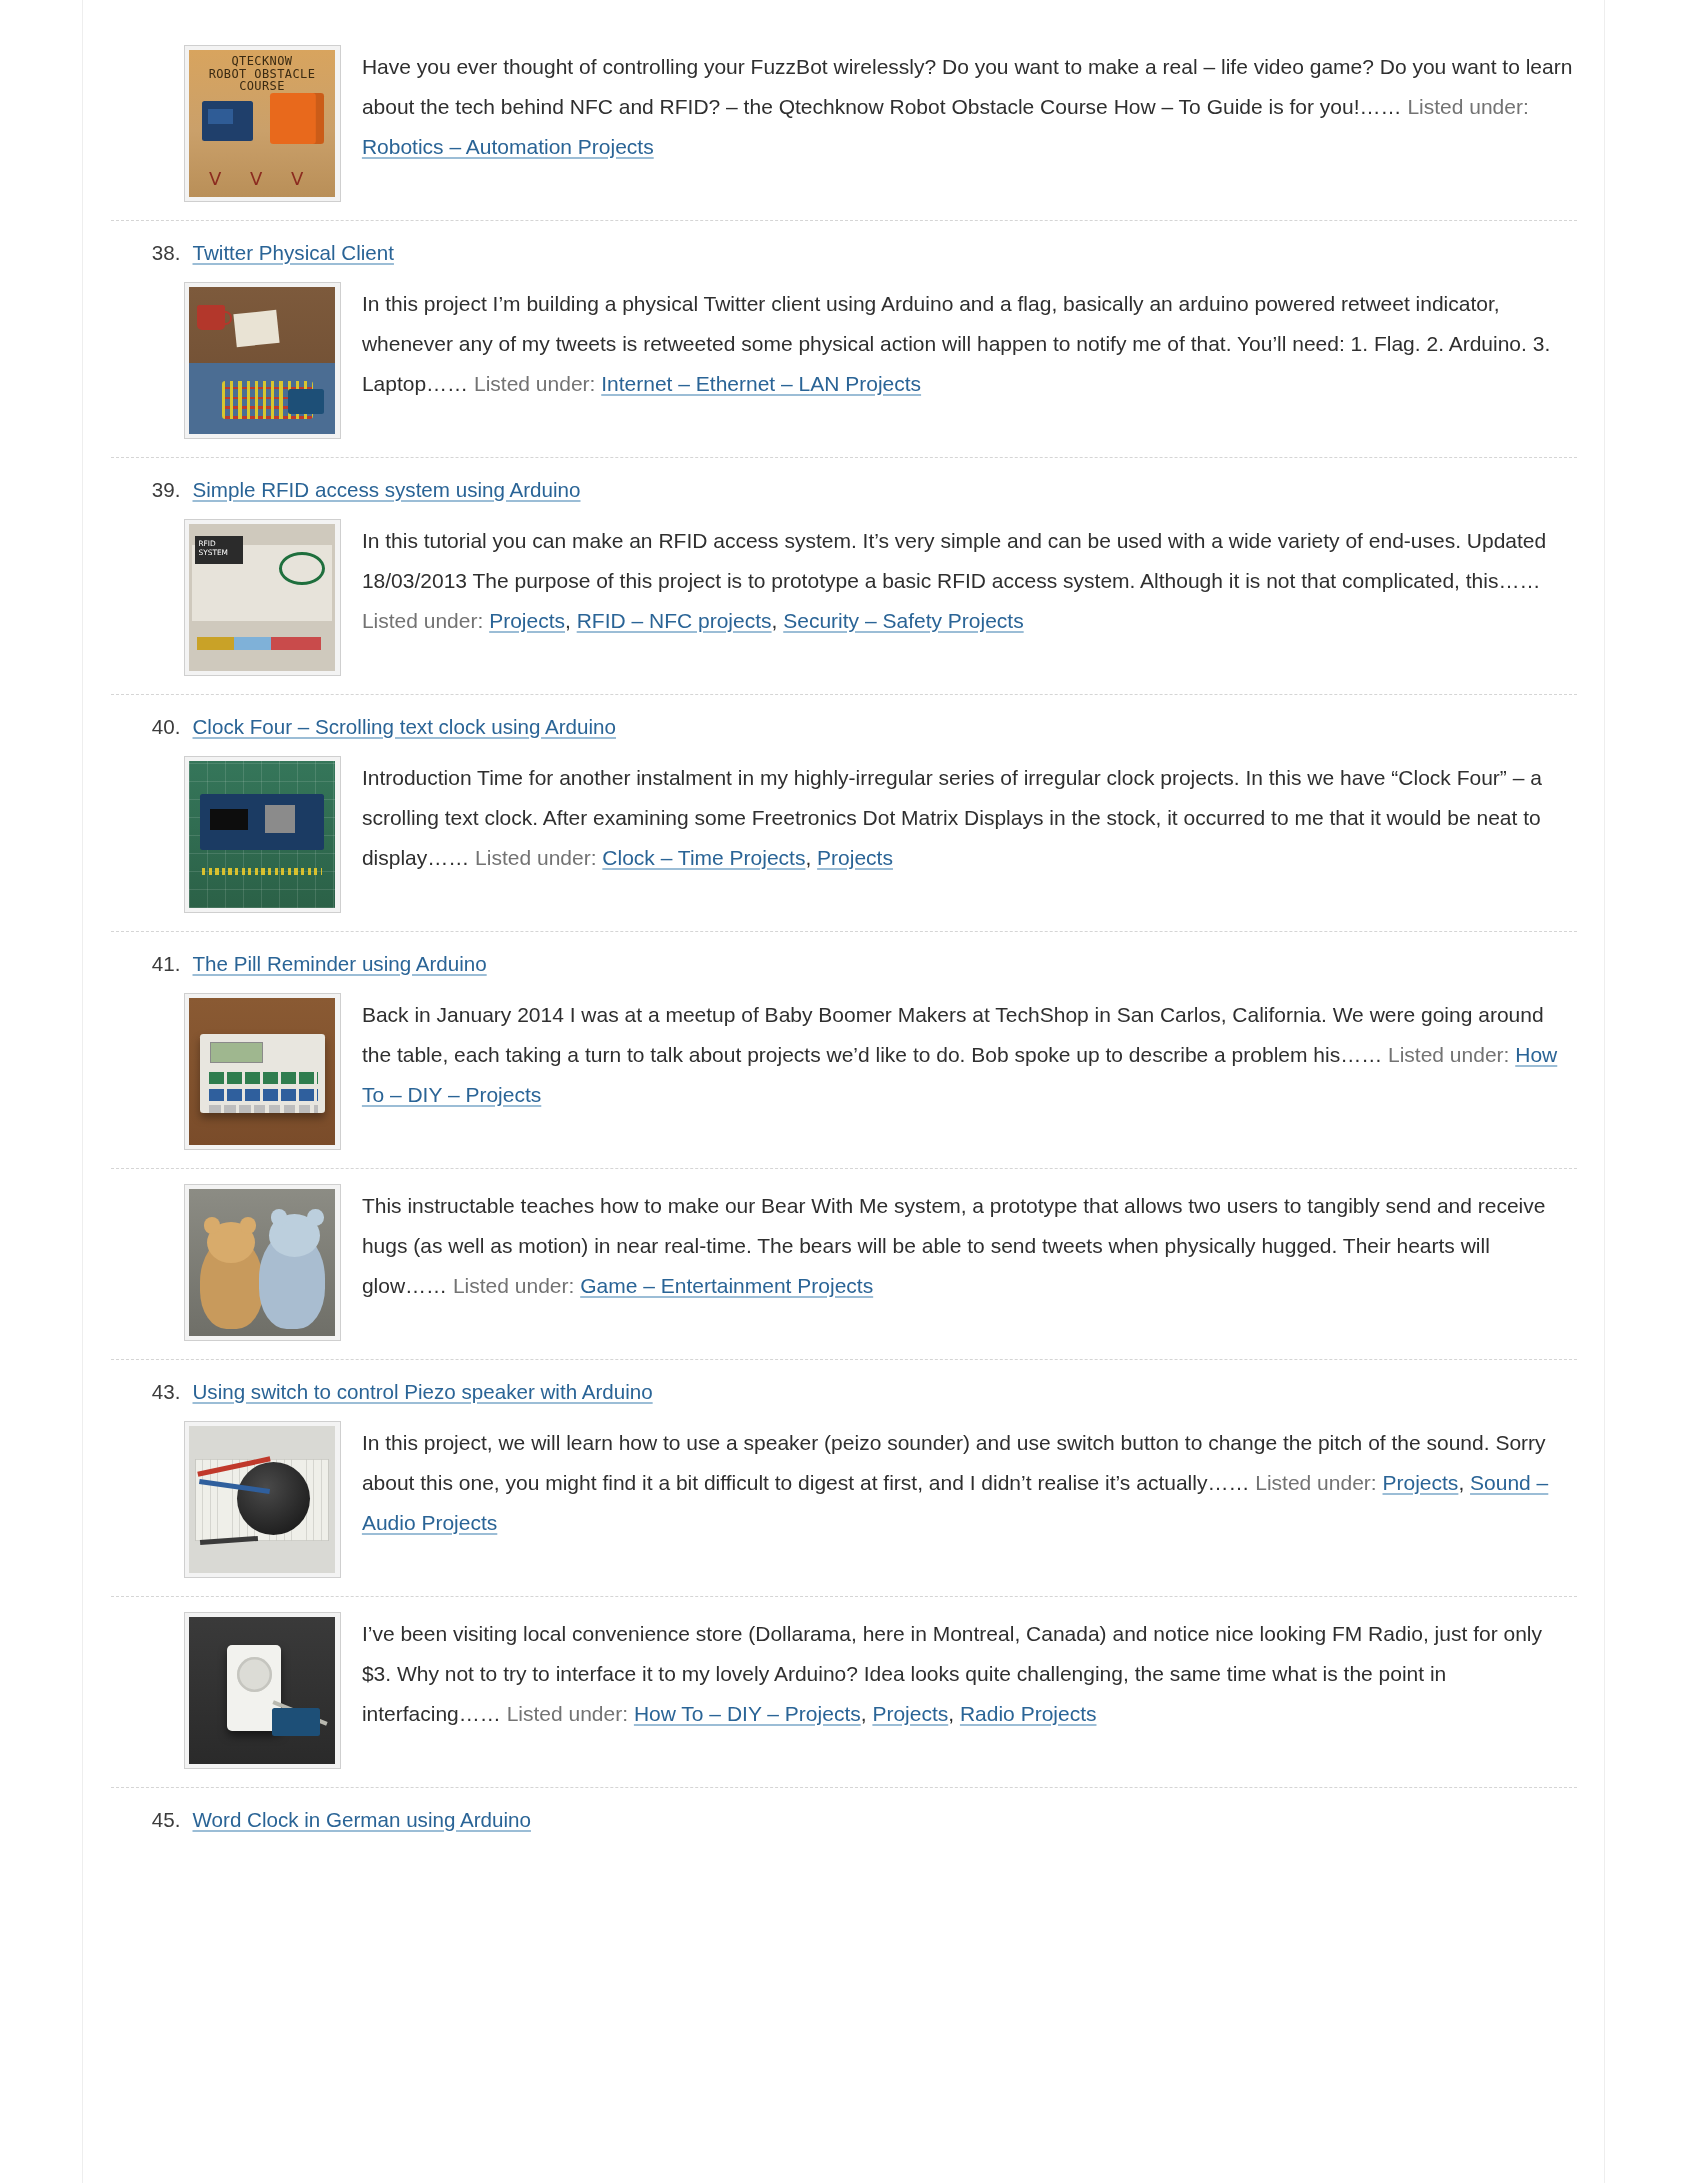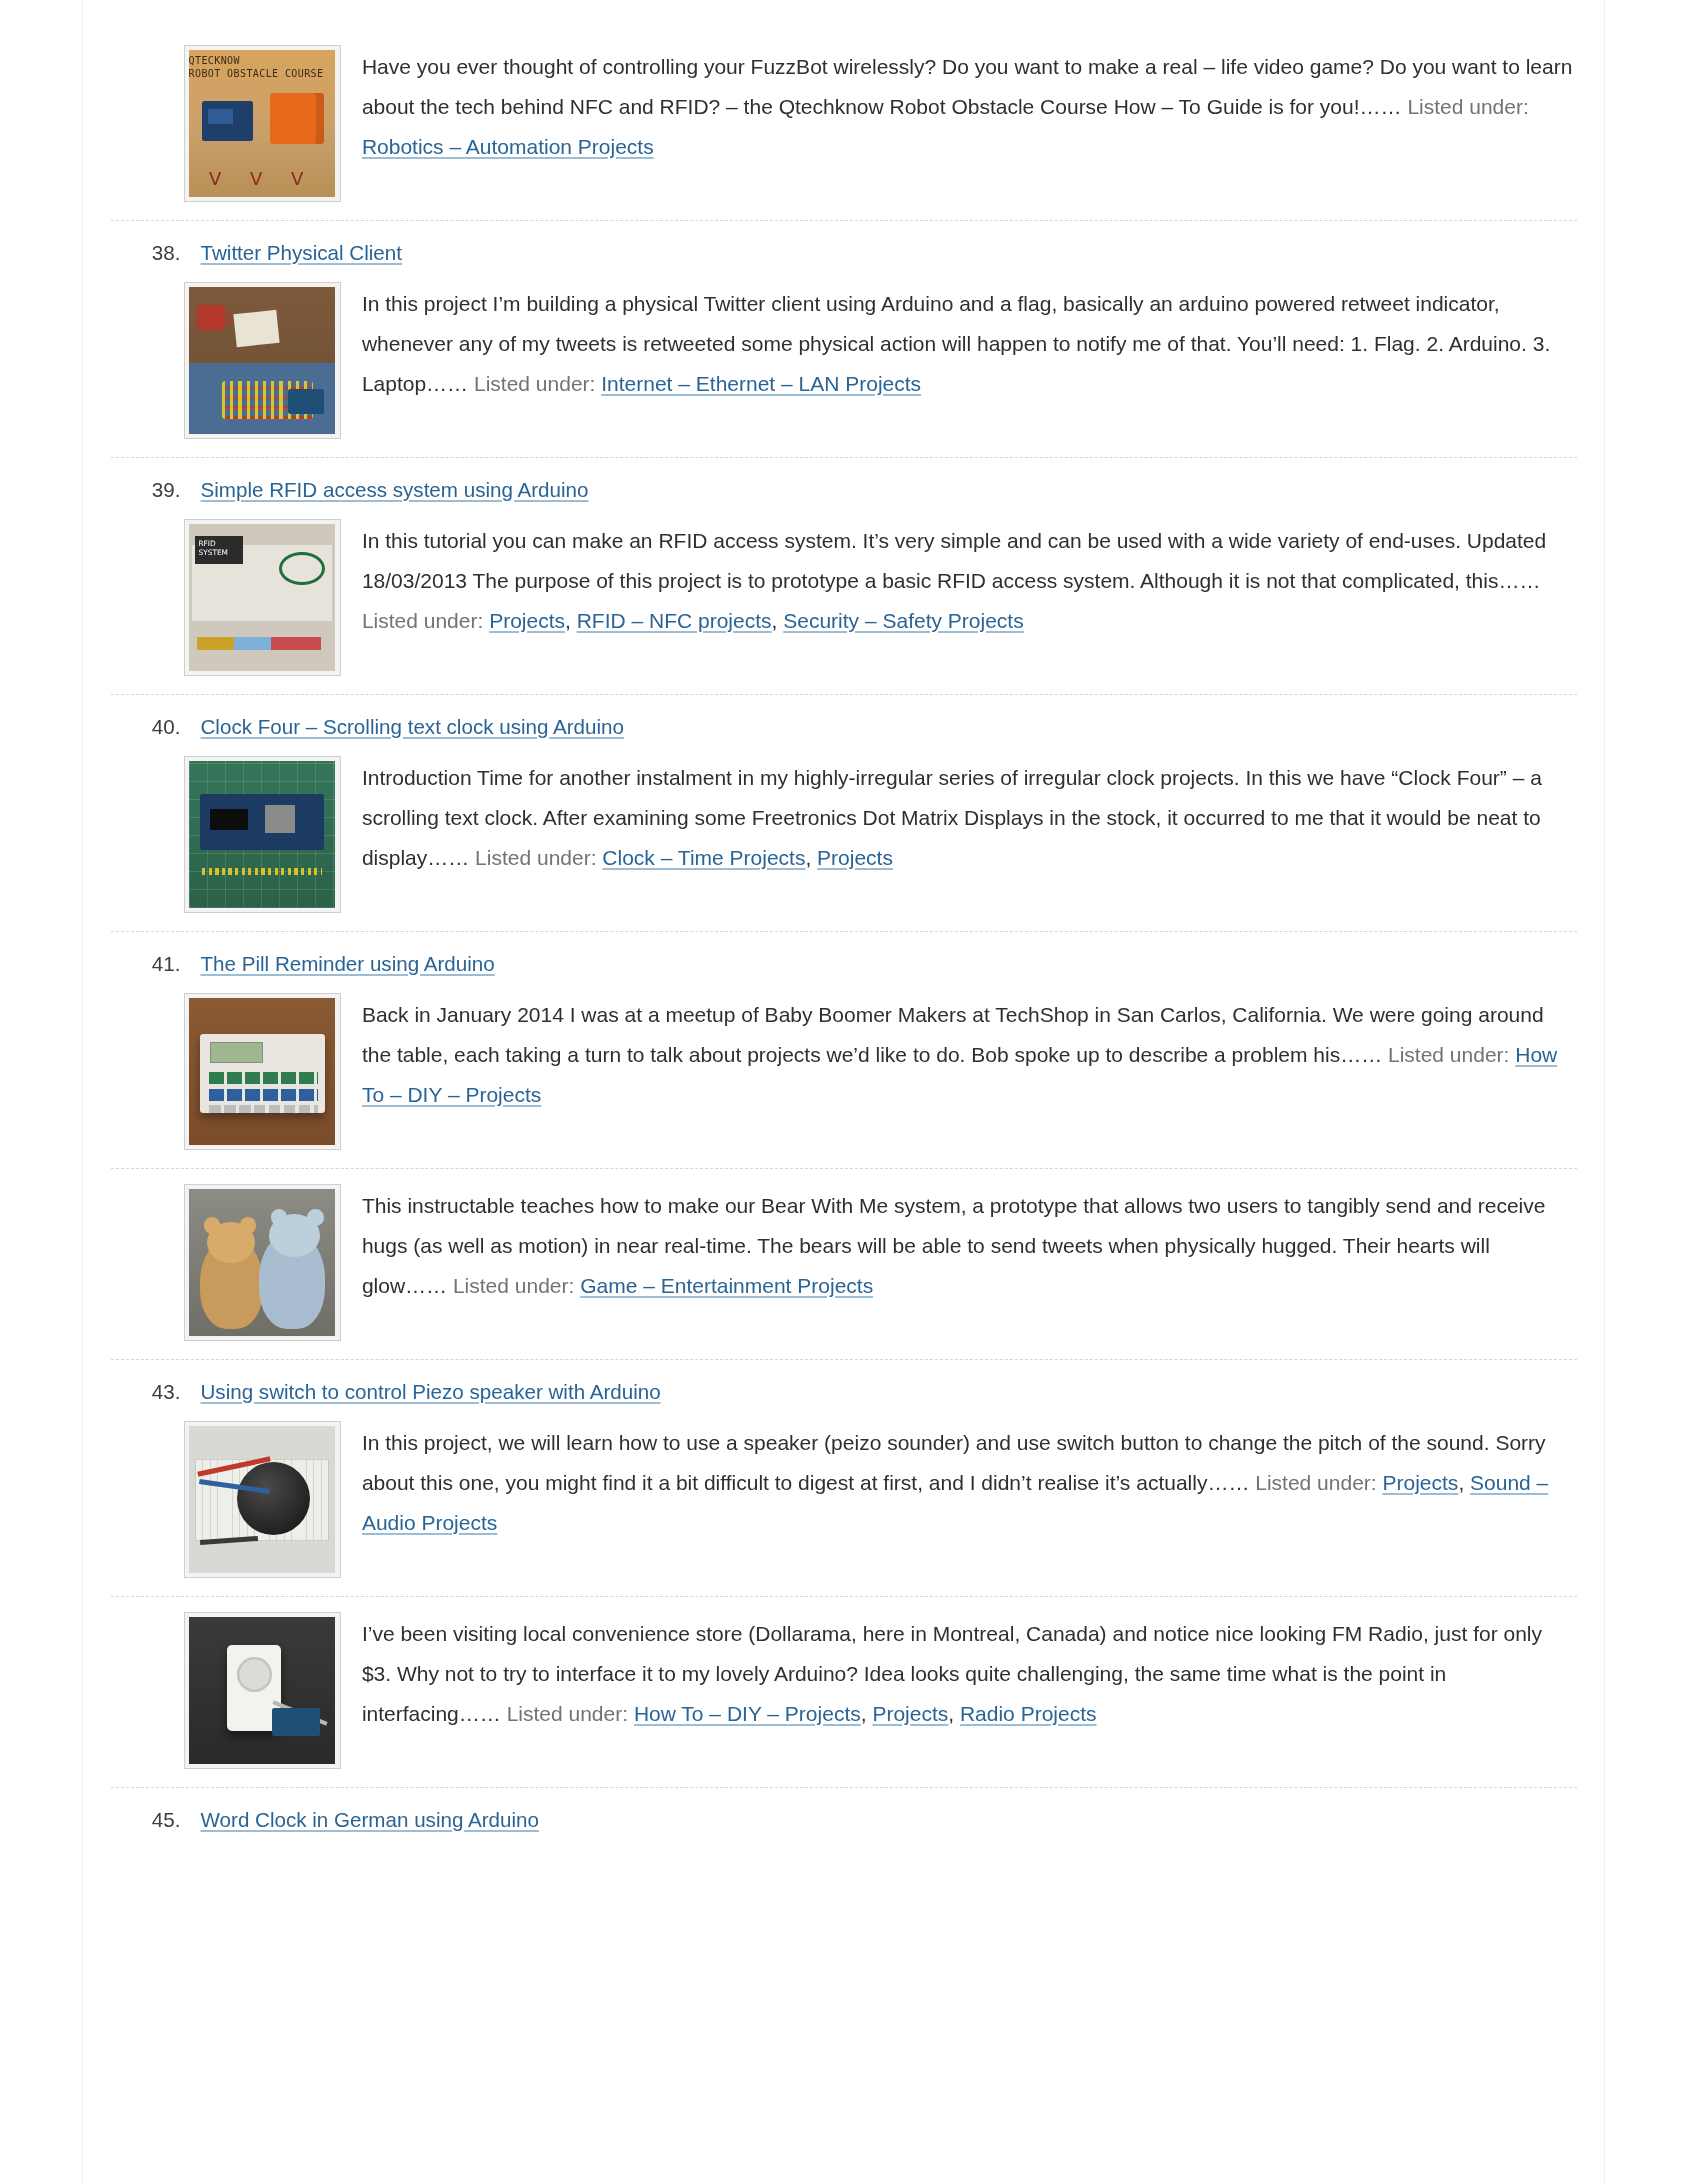--- a/index.html
+++ b/index.html
@@ -36,21 +36,21 @@
     width: 1466px;
     padding: 45px 0 49px 0;
   }
 
   
   .entry { position: relative; }
 
   .entry-head {
     display: flex;
     align-items: center;
-    gap: 20px;
+    gap: 12px;
     padding: 0 0 0 26px;
     font-size: 20.6px;
     line-height: 28px;
     color: #3c3c3c;
   }
   .entry-num {
     width: 44px;
     text-align: right;
     flex: 0 0 44px;
     color: #3c3c3c;
@@ -115,21 +115,21 @@
   
   .entry.continuation .entry-body { padding-top: 0; }
 
   
   .art { position: absolute; inset: 0; }
 
   
   .art-qtech { background: linear-gradient(#d8a45e, #caa06a 55%, #b98f58); }
   .art-qtech .cap {
     position: absolute; top: 5px; left: 0; right: 0;
-    font-size: 10px; letter-spacing: 0.4px;
+    text-align: center; font-size: 12px; letter-spacing: 0.4px;
     color: #3a2a12; font-family: "DejaVu Sans Mono", monospace;
     line-height: 12.4px;
   }
   .art-qtech .board {
     position: absolute; left: 13px; top: 51px; width: 51px; height: 40px;
     background: #1f3f6b; border-radius: 2.5px;
   }
   .art-qtech .board:after {
     content:""; position:absolute; left:6.6px; top:8.2px; width:25px; height:15px;
     background:#2f5c96;

